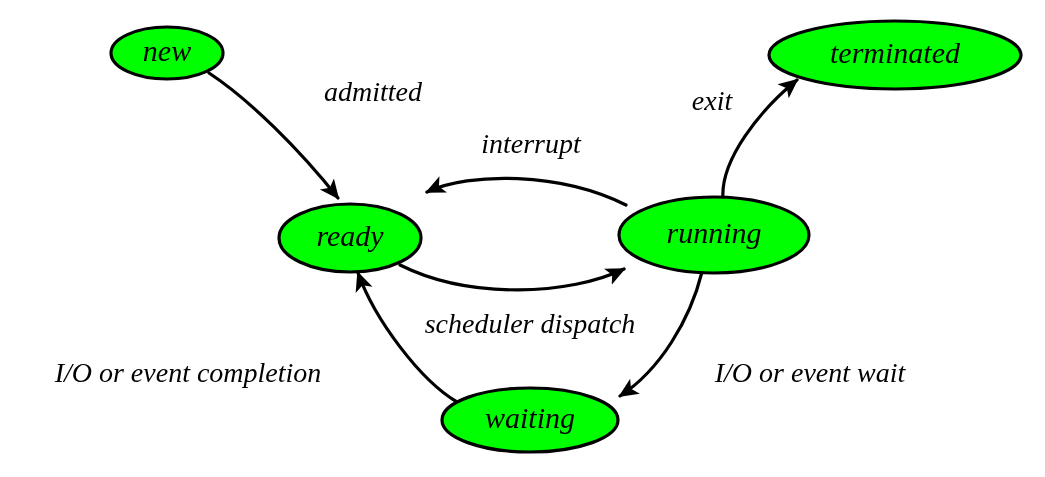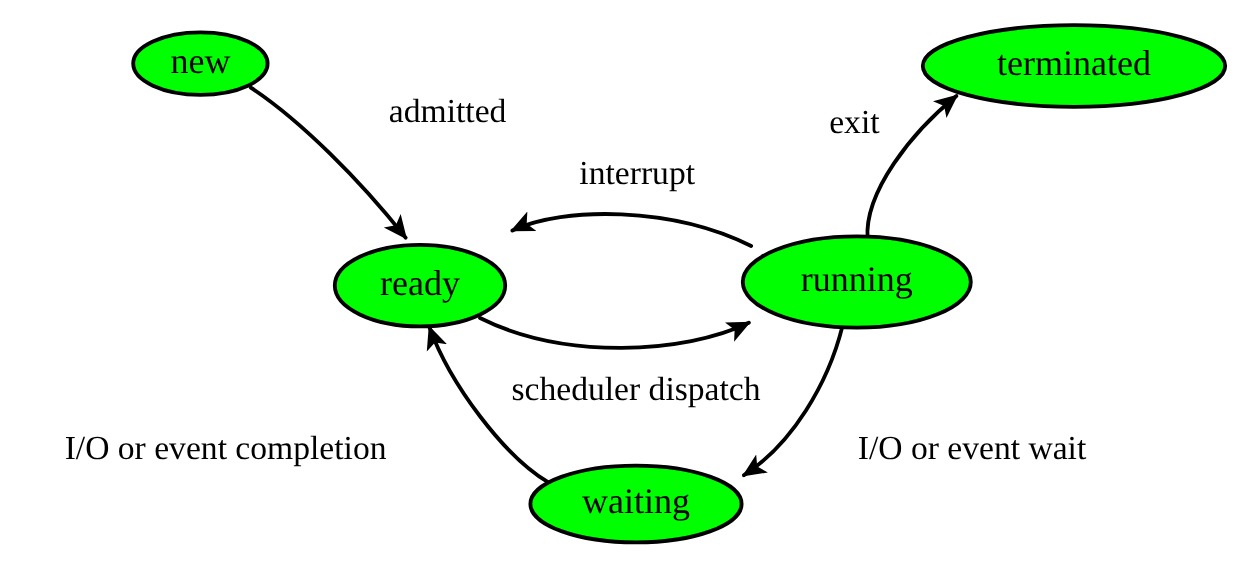--- a/index.html
+++ b/index.html
@@ -11,20 +11,21 @@
     width: 1045px;
     height: 477px;
     overflow: hidden;
     font-family: "Liberation Serif", "DejaVu Serif", serif;
   }
   #diagram-root {
     position: relative;
     width: 1045px;
     height: 477px;
     background: #ffffff;
+    font-style: italic;
   }
   #diagram-svg {
     position: absolute;
     top: 0;
     left: 0;
     width: 1045px;
     height: 477px;
     display: block;
   }
   .node-ellipse {

